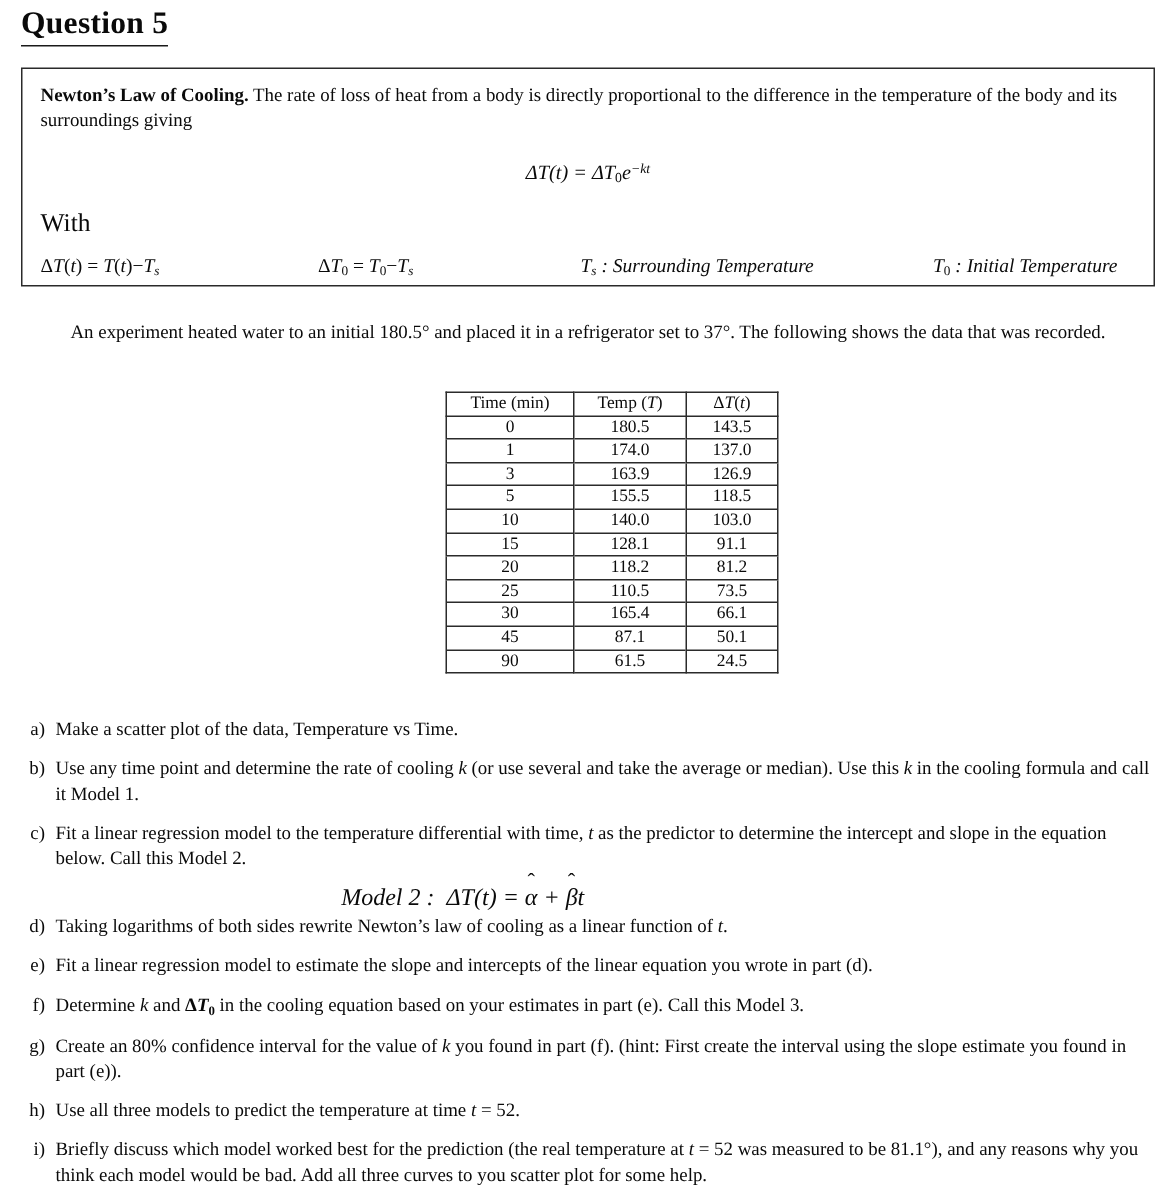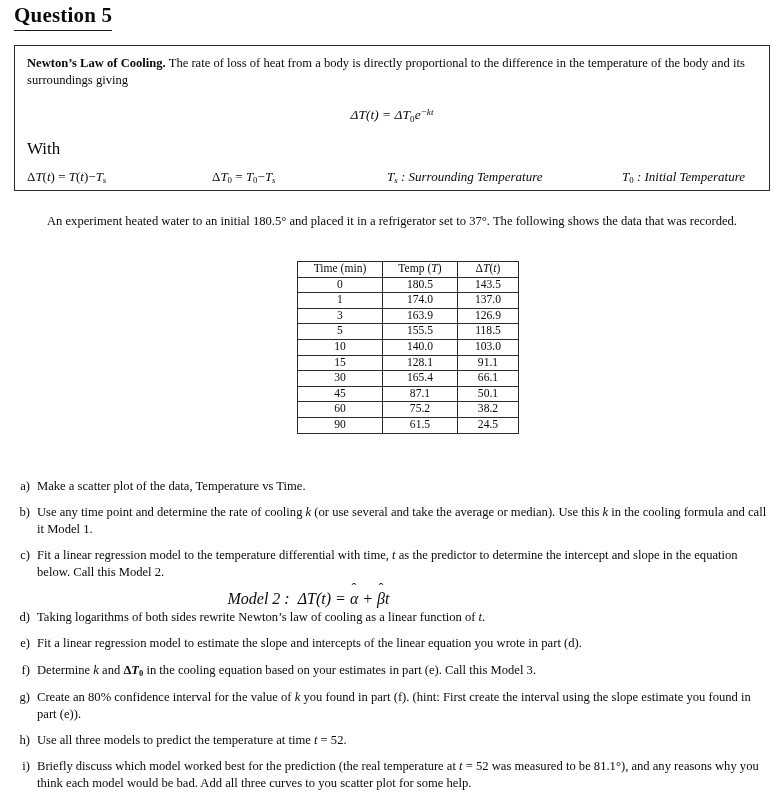--- a/index.html
+++ b/index.html
@@ -240,35 +240,40 @@
             <td class="c0">10</td>
             <td class="c1">140.0</td>
             <td class="c2">103.0</td>
           </tr>
           <tr>
             <td class="c0">15</td>
             <td class="c1">128.1</td>
             <td class="c2">91.1</td>
           </tr>
           <tr>
+            <td class="c0">20</td>
+            <td class="c1">118.2</td>
+            <td class="c2">81.2</td>
+          </tr>
+          <tr>
+            <td class="c0">25</td>
+            <td class="c1">110.5</td>
+            <td class="c2">73.5</td>
+          </tr>
+          <tr>
             <td class="c0">30</td>
             <td class="c1">165.4</td>
             <td class="c2">66.1</td>
           </tr>
           <tr>
             <td class="c0">45</td>
             <td class="c1">87.1</td>
             <td class="c2">50.1</td>
           </tr>
           <tr>
-            <td class="c0">60</td>
-            <td class="c1">75.2</td>
-            <td class="c2">38.2</td>
-          </tr>
-          <tr>
             <td class="c0">90</td>
             <td class="c1">61.5</td>
             <td class="c2">24.5</td>
           </tr>
         </tbody>
     </table>
   </div>
 
   <div class="qlist" id="question-list">
       <div>

